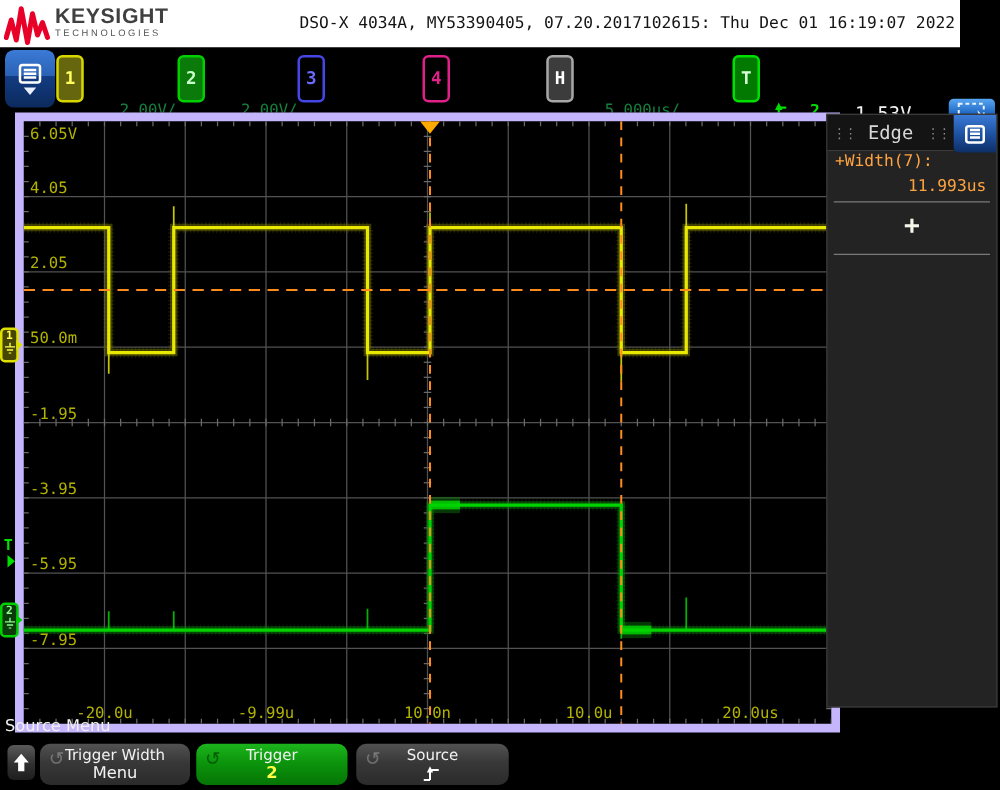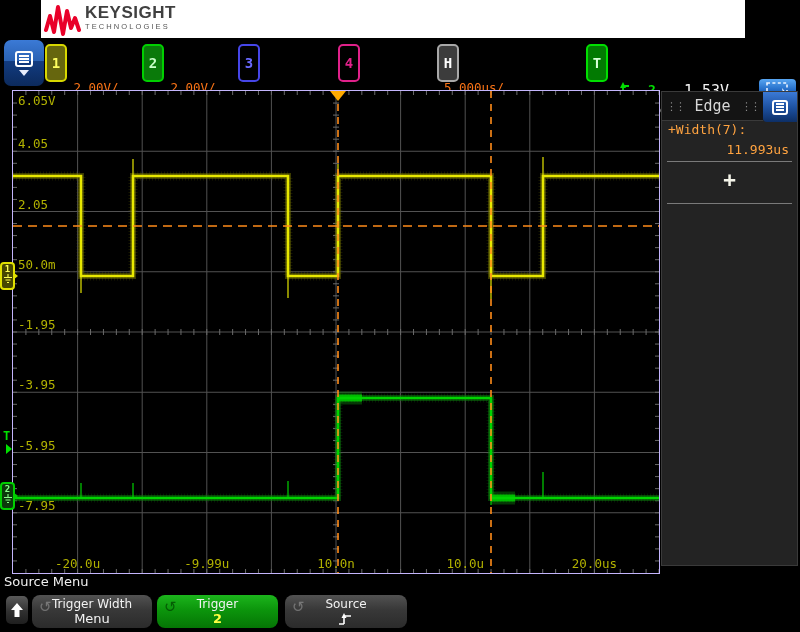--- a/index.html
+++ b/index.html
@@ -1,19 +1,19 @@
 <!DOCTYPE html>
 <html><head>
 <meta charset="utf-8">
 <style>
   html,body{margin:0;padding:0;background:#000;}
   #screen{position:relative;width:800px;height:632px;background:#000;overflow:hidden;
           font-family:"DejaVu Sans Mono",monospace;}
   
-  .topbar{position:absolute;left:0;top:0;width:704px;height:38px;background:#ffffff;margin-left:41px;}
+  .topbar{position:absolute;left:0;top:0;width:768px;height:38px;background:#ffffff;}
   .logo-mark{position:absolute;left:3px;top:3px;}
   .brand{position:absolute;left:44px;top:4px;font-family:"Liberation Sans",sans-serif;line-height:1;}
   .brand .k1{font-size:17px;font-weight:bold;color:#404040;letter-spacing:.5px;}
   .brand .k2{font-size:7.5px;color:#565656;letter-spacing:2.1px;margin-top:2px;}
   .sys-title{position:absolute;right:4px;top:11px;font-size:13px;color:#141414;white-space:pre;}
   
   .setbar{position:absolute;left:0;top:38px;width:800px;height:52px;background:#000;}
   .mainmenu-btn{position:absolute;left:4px;top:2px;width:40px;height:46px;border-radius:7px;
      background:linear-gradient(#3b7ad6 0%,#2a62b4 45%,#123c82 46%,#0c2a5c 100%);
      display:flex;flex-direction:column;align-items:center;justify-content:center;gap:3px;}
@@ -22,30 +22,30 @@
   .mm-icon i{display:block;height:2px;background:#fff;}
   .mm-caret{width:0;height:0;border-left:5px solid transparent;border-right:5px solid transparent;border-top:6px solid #e8eefc;}
   .badge{position:absolute;top:6px;width:22px;height:38px;border-radius:5px;border:2px solid;
      display:flex;align-items:center;justify-content:center;font-size:14px;font-weight:bold;box-sizing:border-box;}
   .b1{left:45px;border-color:#d8d800;background:#66660e;color:#ffff60;}
   .b2{left:142px;border-color:#00d000;background:#0a7a0a;color:#c8ffc8;}
   .b3{left:238px;border-color:#4646e8;background:#000;color:#6a6aff;}
   .b4{left:338px;border-color:#e0218a;background:#000;color:#e0218a;}
   .bh{left:437px;border-color:#a8a8a8;background:#3c3c3c;color:#fff;}
   .bt{left:586px;border-color:#00e000;background:#027a02;color:#d8ffd8;}
-  .chtext{position:absolute;color:#f97316;font-size:12.5px;text-align:center;}
+  .chtext{position:absolute;color:#15803d;font-size:12.5px;text-align:right;}
   .trig-src{position:absolute;left:648px;top:44px;color:#00e000;font-size:13px;font-weight:bold;}
   .trig-lvl{position:absolute;left:684px;top:44px;color:#f2f2f2;font-size:15px;}
   .trig-mode{position:absolute;left:628px;top:64px;width:48px;text-align:center;color:#f2f2f2;font-size:13px;}
   .edge-ic{position:absolute;left:616px;top:42px;}
   .tr-btn{position:absolute;left:759px;width:37px;border-radius:4px;box-sizing:border-box;}
   .tr-btn.a{top:41px;height:23px;background:linear-gradient(#58a6f2,#1b63c0 55%,#0d3f8c);}
   .tr-btn.b{top:66px;height:21px;background:#262626;border:1px solid #3c3c3c;}
   
-  .grid-frame{position:absolute;left:12px;top:90px;width:646px;height:482px;border:1px solid #c4b5fd;box-sizing:content-box;background:#000;}
+  .grid-frame{position:absolute;left:12px;top:90px;width:646px;height:482px;border:7px solid #c4b5fd;box-sizing:content-box;background:#000;}
   
   .gmark{position:absolute;left:0;width:15px;height:28px;border:2px solid;border-radius:4px;box-sizing:border-box;
      display:flex;flex-direction:column;align-items:center;font-size:9px;font-weight:bold;line-height:1;padding-top:1px;}
   .gmark .arr{position:absolute;right:-5px;top:8px;width:0;height:0;border-top:4px solid transparent;border-bottom:4px solid transparent;}
   .g1{top:262px;border-color:#e0e000;background:#464600;color:#ffff55;}
   .g1 .arr{border-left:5px solid #e0e000;}
   .g2{top:482px;border-color:#00d000;background:#0b3b0b;color:#8cff8c;}
   .g2 .arr{border-left:5px solid #00d000;}
   .tmark{position:absolute;left:3px;top:430px;color:#00e000;font-size:12px;font-weight:bold;line-height:1;}
   .tmark .tri{margin:2px 0 0 3px;width:0;height:0;border-top:5px solid transparent;border-bottom:5px solid transparent;border-left:6px solid #00e000;}
@@ -85,20 +85,21 @@
 <div id="screen">
 
   <div class="topbar">
     <svg class="logo-mark" width="38" height="33" viewBox="0 0 38 33">
       <polyline points="2,27 6,13 10,29 14,4 19,31 23,8 27,25 31,15 35,27" fill="none" stroke="#e90029" stroke-width="4" stroke-linejoin="round" stroke-linecap="round"></polyline>
     </svg>
     <div class="brand">
       <div class="k1">KEYSIGHT</div>
       <div class="k2">TECHNOLOGIES</div>
     </div>
+    <div class="sys-title">DSO-X 4034A, MY53390405, 07.20.2017102615: Thu Dec 01 16:19:07 2022</div>
   </div>
 
   <div class="setbar">
     <div class="mainmenu-btn">
       <span class="mm-icon">
           <i></i>
           <i></i>
           <i></i>
         </span>
       <span class="mm-caret"></span>
@@ -109,21 +110,21 @@
     <div class="chtext" style="left:46px;top:63px;width:100px;">-1.95000V</div>
 
     <div class="badge b2">2</div>
     <div class="chtext" style="left:148px;top:42px;width:90px;">2.00V/</div>
     <div class="chtext" style="left:143px;top:63px;width:100px;">5.45975V</div>
 
     <div class="badge b3">3</div>
     <div class="badge b4">4</div>
 
     <div class="badge bh">H</div>
-    <div class="chtext" style="left:429px;top:42px;width:90px;">5.000us/</div>
+    <div class="chtext" style="left:454px;top:42px;width:90px;">5.000us/</div>
     <div class="chtext" style="left:446px;top:63px;width:90px;">10.00ns</div>
 
     <div class="badge bt">T</div>
     <svg class="edge-ic" width="16" height="20" viewBox="0 0 16 20">
       <path d="M2,16 H7 M7,16 V6 M7,6 H13" fill="none" stroke="#00dd00" stroke-width="1.8"></path>
       <polygon points="7,2 4,8 10,8" fill="#00dd00"></polygon>
     </svg>
     <div class="trig-src">2</div>
     <div class="trig-lvl">1.53V</div>
     <div class="trig-mode">Auto</div>

